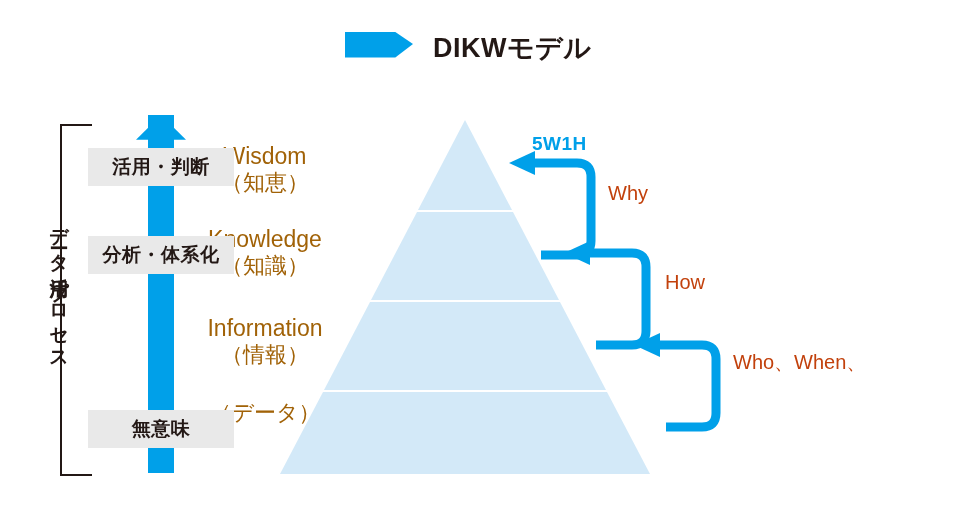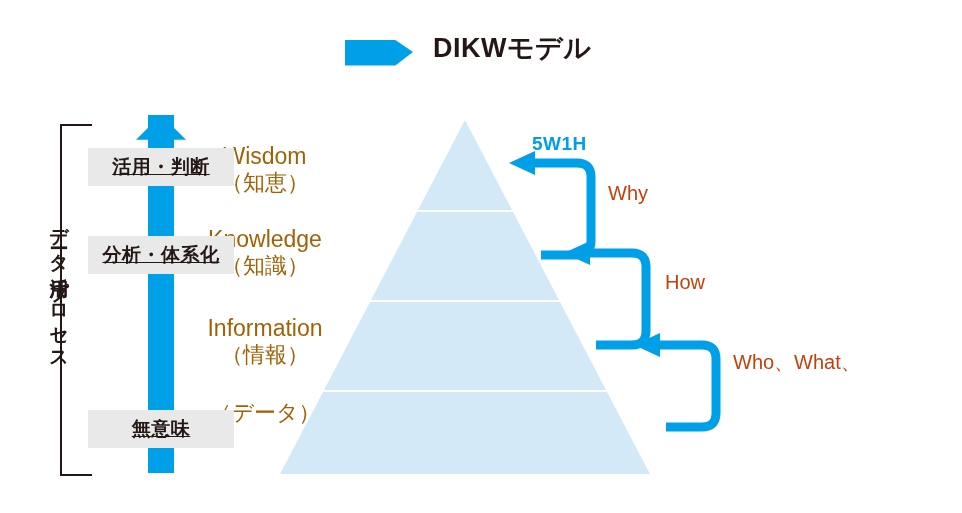--- a/index.html
+++ b/index.html
@@ -5,39 +5,39 @@
 <style>
   html,body{margin:0;padding:0;}
   body{
     width:962px;height:513px;background:#ffffff;
     font-family:"Liberation Sans","DejaVu Sans",sans-serif;
     color:#231815;overflow:hidden;position:relative;
   }
   .stage{position:absolute;left:0;top:0;width:962px;height:513px;}
 
   
-  .title-row{position:absolute;left:345px;top:30px;display:flex;align-items:flex-end;gap:20px;}
+  .title-row{position:absolute;left:345px;top:30px;display:flex;align-items:flex-start;gap:20px;}
   .title-pennant{width:68px;height:28px;background:#00a0e9;
     clip-path:polygon(0 2px,74% 2px,100% 50%,74% 98%,0 98%);}
   .title-text{font-size:27px;font-weight:bold;letter-spacing:.5px;color:#231815;white-space:nowrap;}
 
   
   .bracket{position:absolute;left:60px;top:124px;width:30px;height:348px;
     border-left:2px solid #231815;border-top:2px solid #231815;border-bottom:2px solid #231815;}
   .proc-label{position:absolute;left:42px;top:214px;width:30px;
     writing-mode:vertical-rl;text-orientation:upright;
     font-size:19px;font-weight:bold;letter-spacing:2px;color:#231815;white-space:nowrap;}
 
   .up-arrow{position:absolute;left:148px;top:115px;width:26px;height:358px;background:#00a0e9;}
   .up-arrow-head{position:absolute;left:136px;top:115px;width:50px;height:40px;background:#00a0e9;
     clip-path:polygon(50% 0,100% 62%,0 62%);}
 
   .gbox{position:absolute;left:88px;width:146px;height:38px;background:#e9e9e9;
     display:flex;align-items:center;justify-content:center;
-    font-size:19px;font-weight:bold;color:#231815;white-space:nowrap;z-index:3;letter-spacing:.5px;text-decoration:underline;}
+    font-size:19px;font-weight:bold;color:#231815;white-space:nowrap;z-index:3;letter-spacing:.5px;}
   .gbox.b1{top:148px;}
   .gbox.b2{top:236px;}
   .gbox.b3{top:318px;}
   .gbox.b4{top:410px;}
 
   
   .pyr{position:absolute;left:210px;top:112px;width:520px;height:375px;}
   .band{position:absolute;background:#d3e9f8;}
   
   .band1{left:0;top:0;width:520px;height:98px;
@@ -134,16 +134,16 @@
     <svg width="130" height="110" viewBox="0 0 130 110">
       <path d="M 36 95 L 72 95 Q 86 95 86 81 L 86 27 Q 86 13 72 13 L 26 13" fill="none" stroke="#00a0e9" stroke-width="9" stroke-linecap="butt"></path>
       <path d="M 4 13 L 30 1 L 30 25 Z" fill="#00a0e9"></path>
     </svg>
   </div>
 
   <div class="w5label lbl-5w1h">5W1H</div>
   <div class="hooklabel lbl-why">Why</div>
   <div class="hooklabel lbl-how">How</div>
   <div class="hooklabel lbl-who">
-    <div>Who、What、</div>
+    <div>Who、When、</div>
   </div>
 
 </div>
 
 </body></html>

